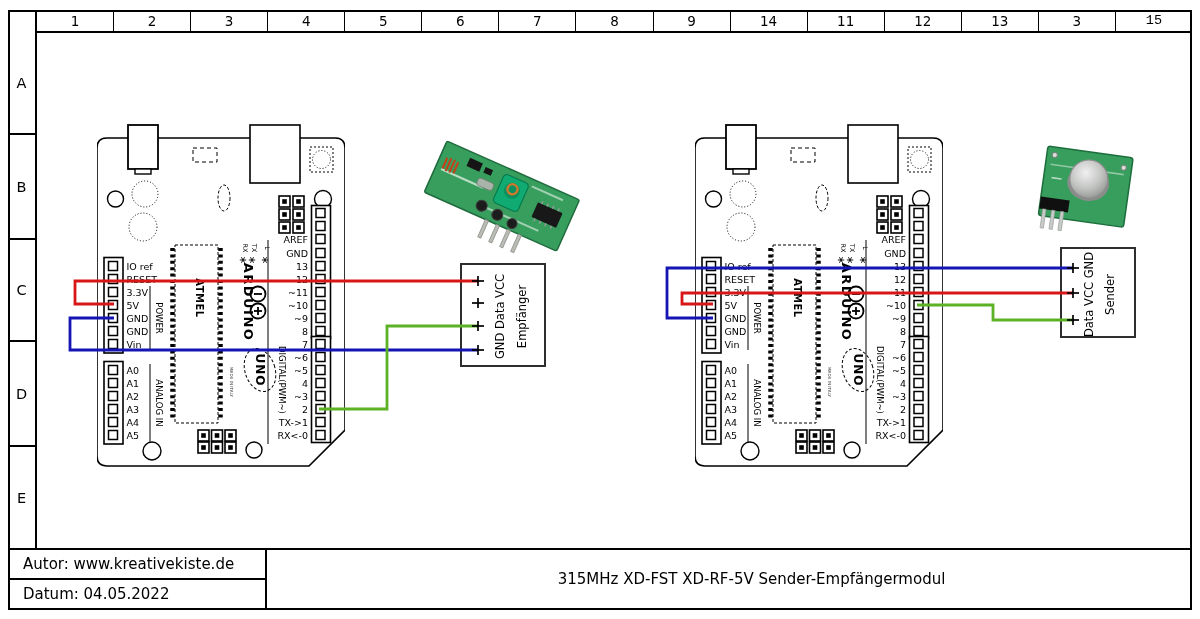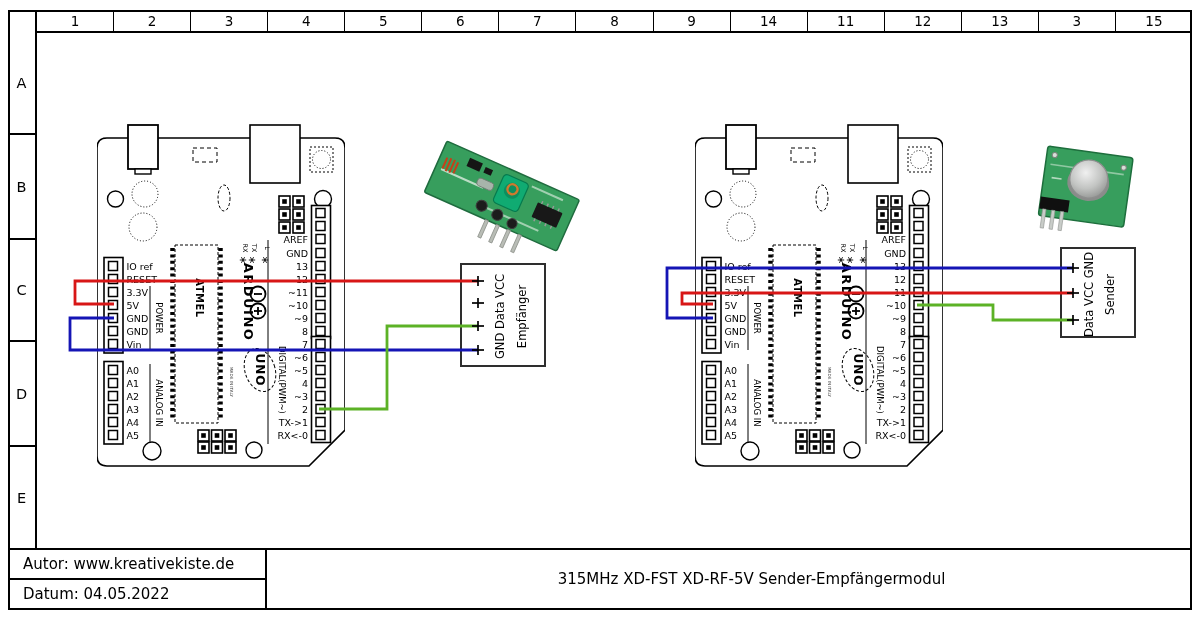--- a/index.html
+++ b/index.html
@@ -4,21 +4,21 @@
 <style>
   html,body{margin:0;padding:0;background:#fff;}
   .sheet{position:relative;width:1200px;height:619px;background:#fff;
          font-family:"DejaVu Sans","Liberation Sans",sans-serif;color:#000;overflow:hidden;}
   .frame{position:absolute;left:8px;top:10px;width:1184px;height:600px;
          border:2px solid #000;box-sizing:border-box;}
   .colhead{position:absolute;left:35px;top:10px;width:1157px;height:23px;
            display:flex;box-sizing:border-box;border-left:2px solid #000;border-bottom:2px solid #000;}
   .colhead .gcell{flex:1;border-right:1px solid #000;display:flex;align-items:center;
                   justify-content:center;font-size:13.5px;box-sizing:border-box;}
-  .colhead .gcell:last-child{border-right:none;}
+  .colhead .gcell:last-child{border-right:none;font-family:Liberation Mono, monospace;}
   .rowlabels{position:absolute;left:8px;top:33px;width:29px;height:515px;box-sizing:border-box;
              border-right:2px solid #000;display:flex;flex-direction:column;}
   .rowlabels .rcell{border-bottom:2px solid #000;display:flex;align-items:center;
                     justify-content:center;font-size:14.5px;box-sizing:border-box;}
   .rowlabels .rcell:nth-child(1){height:102px;}
   .rowlabels .rcell:nth-child(2){height:105px;}
   .rowlabels .rcell:nth-child(3){height:102px;}
   .rowlabels .rcell:nth-child(4){height:105px;}
   .rowlabels .rcell:nth-child(5){height:101px;border-bottom:none;}
   .titleblock{position:absolute;left:8px;top:548px;width:1184px;height:62px;

